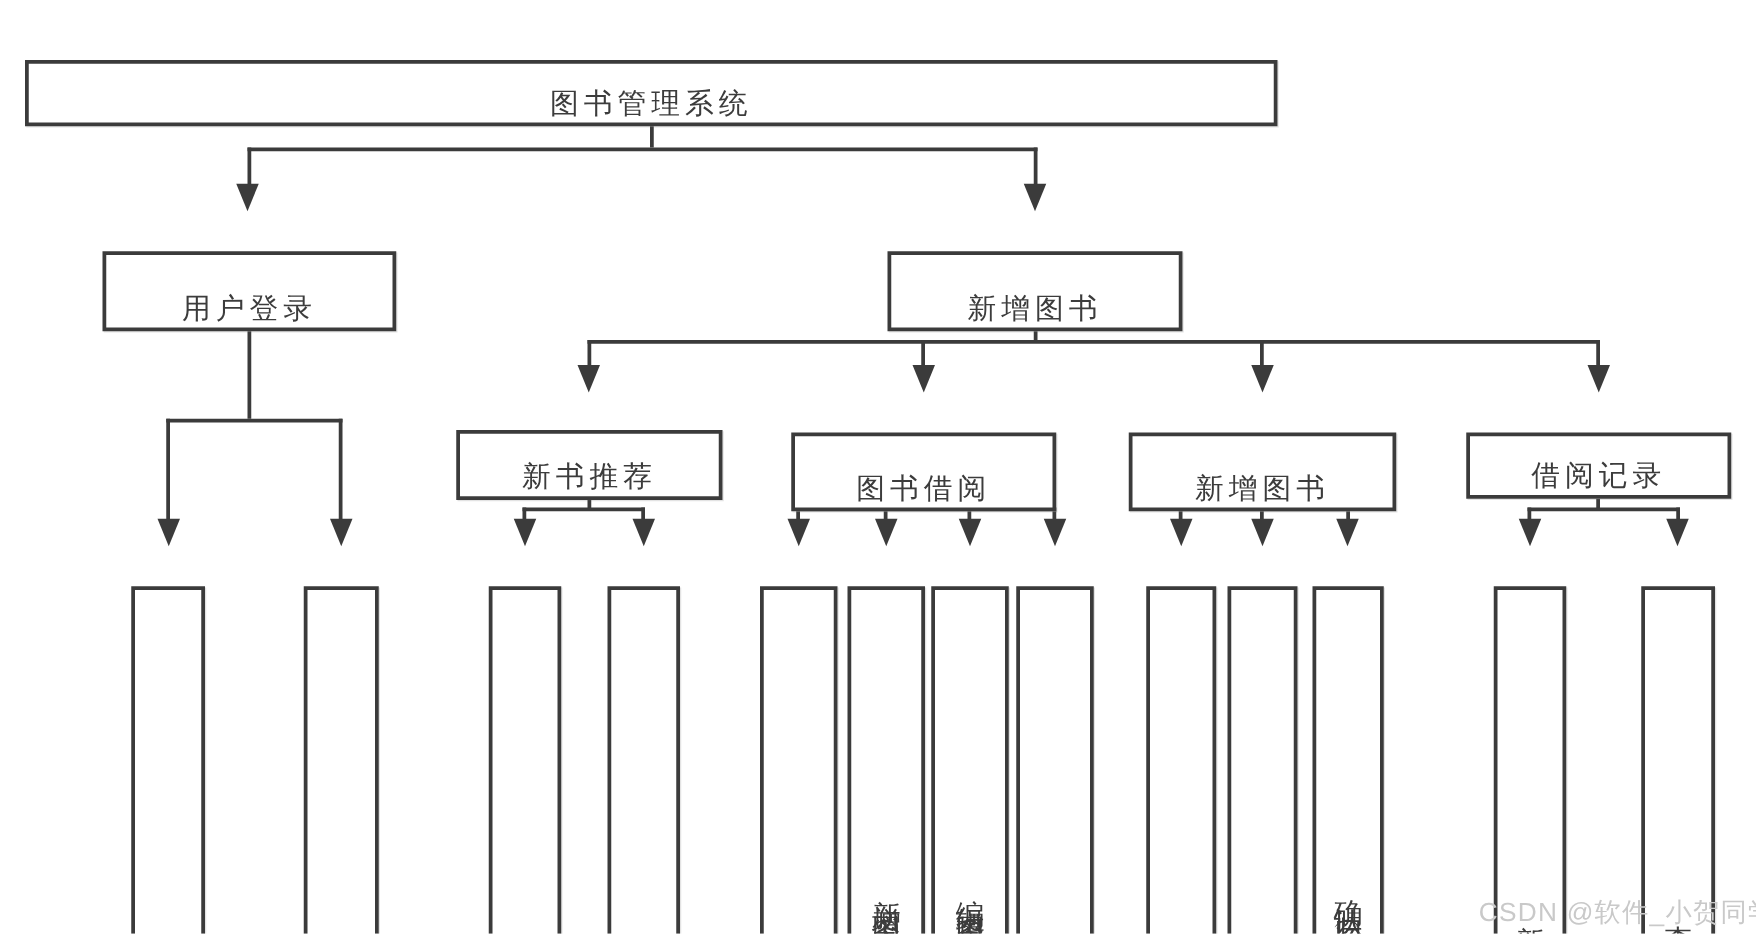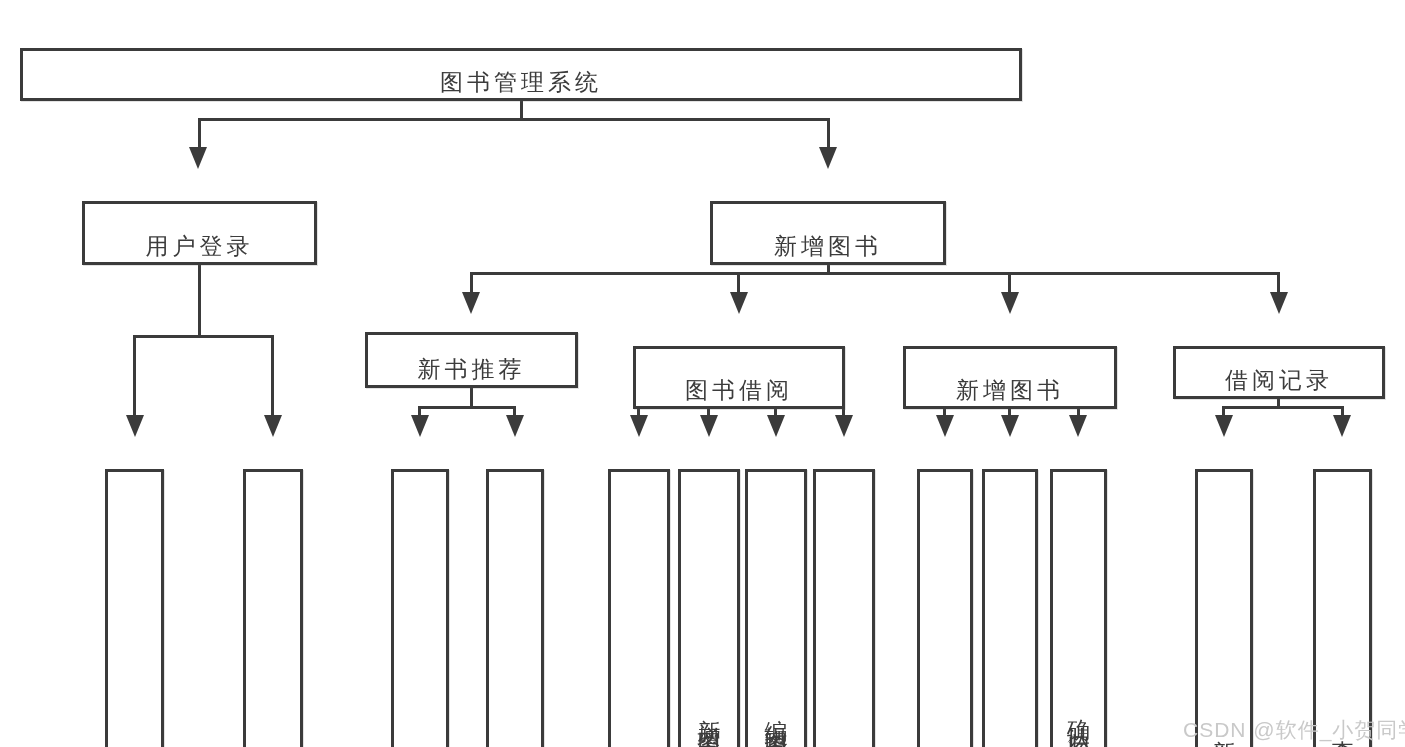--- a/index.html
+++ b/index.html
@@ -135,21 +135,21 @@
     <span>图书管理系统</span>
   </div>
 
   <div class="box hbox" style="left:82px;top:169px;width:235px;height:64px">
     <span>用户登录</span>
   </div>
   <div class="box hbox" style="left:710px;top:169px;width:236px;height:64px">
     <span>新增图书</span>
   </div>
 
-  <div class="box hbox" style="left:365px;top:300px;width:213px;height:56px">
+  <div class="box hbox" style="left:365px;top:312px;width:213px;height:56px">
     <span>新书推荐</span>
   </div>
   <div class="box hbox" style="left:633px;top:314px;width:212px;height:63px">
     <span>图书借阅</span>
   </div>
   <div class="box hbox" style="left:903px;top:314px;width:214px;height:63px">
     <span>新增图书</span>
   </div>
   <div class="box hbox" style="left:1173px;top:314px;width:212px;height:53px">
     <span>借阅记录</span>

